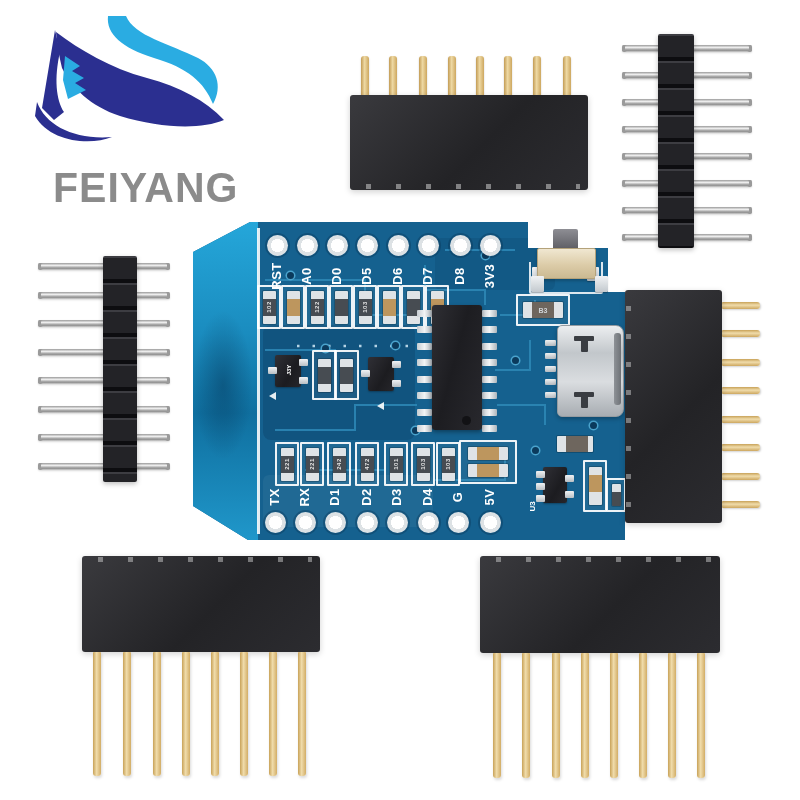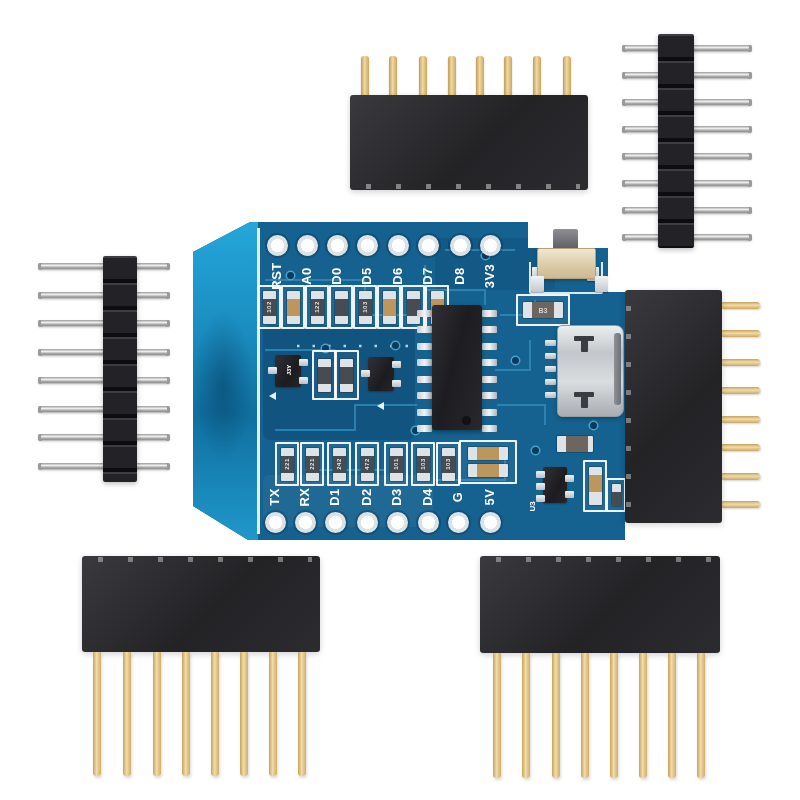--- a/index.html
+++ b/index.html
@@ -94,20 +94,30 @@
     box-shadow:0 0 0 1.5px #4aa3cd;}
   .mark-tri{position:absolute;width:0;height:0;border-top:4px solid transparent;
     border-bottom:4px solid transparent;border-right:7px solid rgba(255,255,255,.9);}
   .tinylbl{position:absolute;font-size:8px;font-weight:700;color:#fff;transform:rotate(-90deg);}
 </style>
 </head>
 <body>
 
 <div class="canvas">
 
+  <div class="abs" style="left:25px;top:14px;width:215px;height:195px;">
+    <svg class="abs" style="left:5px;top:2px;" width="200" height="132" viewBox="0 0 200 132">
+      <path d="M78,0 C76,18 92,32 124,42 C158,52 174,66 183,88 C193,70 187,52 168,42 C140,28 104,20 96,0 Z" fill="#2aace2"></path>
+      <path d="M26,16 C50,34 80,52 117,62 C150,71 175,84 194,104 C170,114 130,112 90,100 C60,90 42,72 32,52 C29,40 27,28 26,16 Z" fill="#2b2f90"></path>
+      <path d="M25,14 L12,92 L24,104 L34,96 C26,84 24,62 30,36 Z" fill="#2b2f90"></path>
+      <path d="M7,86 C16,110 45,124 82,121 C60,130 20,126 5,100 Z" fill="#2b2f90"></path>
+      <path d="M35,40 L50,50 L42,55 L54,62 L45,67 L56,74 L38,83 L33,64 Z" fill="#2aace2"></path>
+    </svg>
+    <div class="brand-text">FEIYANG</div>
+  </div>
 
   <div>
     <div class="pin-gold-up" style="left:361px;top:56px;"></div>
     <div class="pin-gold-up" style="left:389px;top:56px;"></div>
     <div class="pin-gold-up" style="left:419px;top:56px;"></div>
     <div class="pin-gold-up" style="left:448px;top:56px;"></div>
     <div class="pin-gold-up" style="left:476px;top:56px;"></div>
     <div class="pin-gold-up" style="left:504px;top:56px;"></div>
     <div class="pin-gold-up" style="left:533px;top:56px;"></div>
     <div class="pin-gold-up" style="left:563px;top:56px;"></div>

